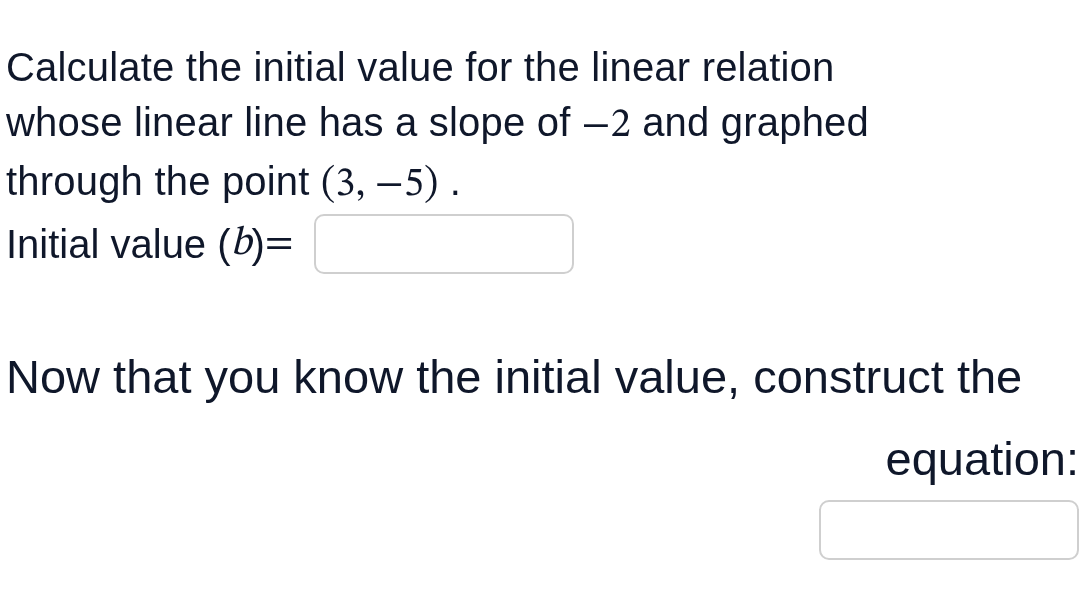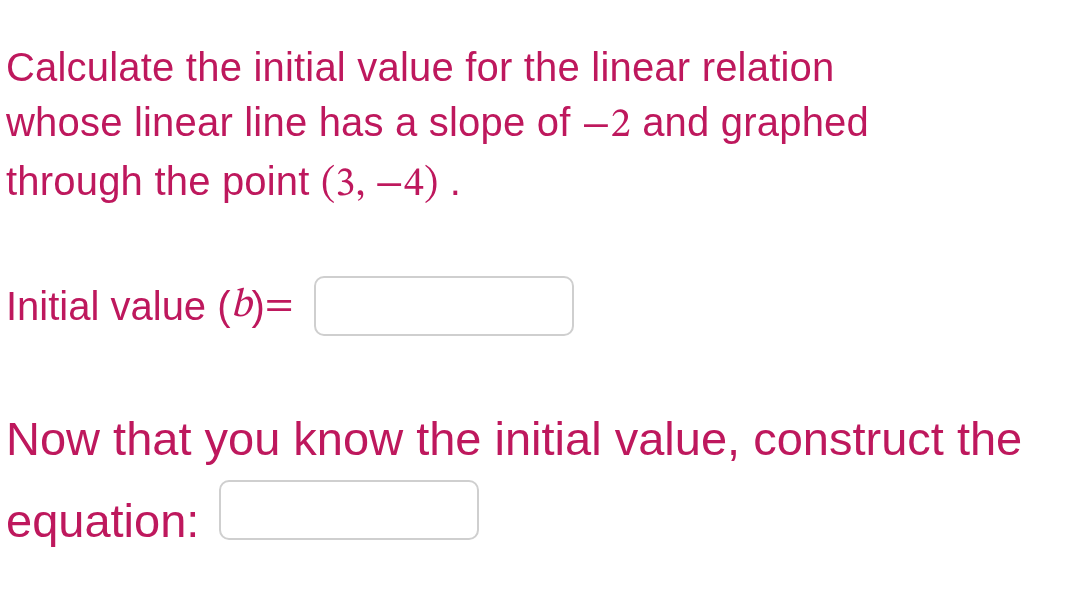--- a/index.html
+++ b/index.html
@@ -8,37 +8,36 @@
     width: 1085px;
     height: 603px;
     background: #ffffff;
     overflow: hidden;
     font-family: "Segoe UI", "Lucida Sans", Verdana, sans-serif;
   }
   .page {
     box-sizing: border-box;
     padding: 40px 6px 0 6px;
     width: 100%;
-    color: #be185d;
+    color: #0f172a;
   }
   .problem-text {
     font-size: 40px;
     line-height: 1.38;
     font-weight: 400;
     letter-spacing: 0.2px;
   }
   .math {
     font-family: "STIX Two Math", "Latin Modern Math", "Cambria Math", "Times New Roman", serif;
     font-weight: 400;
   }
   .italic {
     font-style: italic;
   }
   .answer-row {
-    margin-top: 62px;
     font-size: 40px;
     line-height: 1.3;
     display: flex;
     align-items: center;
     gap: 0;
   }
   .input-box {
     display: inline-block;
     width: 260px;
     height: 60px;
@@ -49,35 +48,36 @@
     margin-left: 20px;
     background: #ffffff;
   }
   .followup {
     margin-top: 62px;
     font-size: 47px;
     line-height: 1.75;
   }
   .followup-row2 {
     display: flex;
-    align-items: flex-start;
+    align-items: flex-end;
+    flex-direction: column;
   }
   .eqsym {
     font-family: "STIX Two Math", "Latin Modern Math", "Cambria Math", "Times New Roman", serif;
   }
 </style>
 </head>
 <body>
 
 <div class="page">
 
   <div class="problem-text">
     <span>Calculate the initial value for the linear relation</span><br>
     <span>whose linear line has a slope of </span><span class="math">−2</span><span>  and graphed</span><br>
-    <span>through the point </span><span class="math">(3, −4)</span><span> .</span>
+    <span>through the point </span><span class="math">(3, −5)</span><span> .</span>
   </div>
 
   <div class="answer-row">
     <span>Initial value (</span>
       <span class="math italic">b</span>
       <span> ) </span>
       <span class="eqsym">=</span>
     <span class="input-box"></span>
   </div>
 

